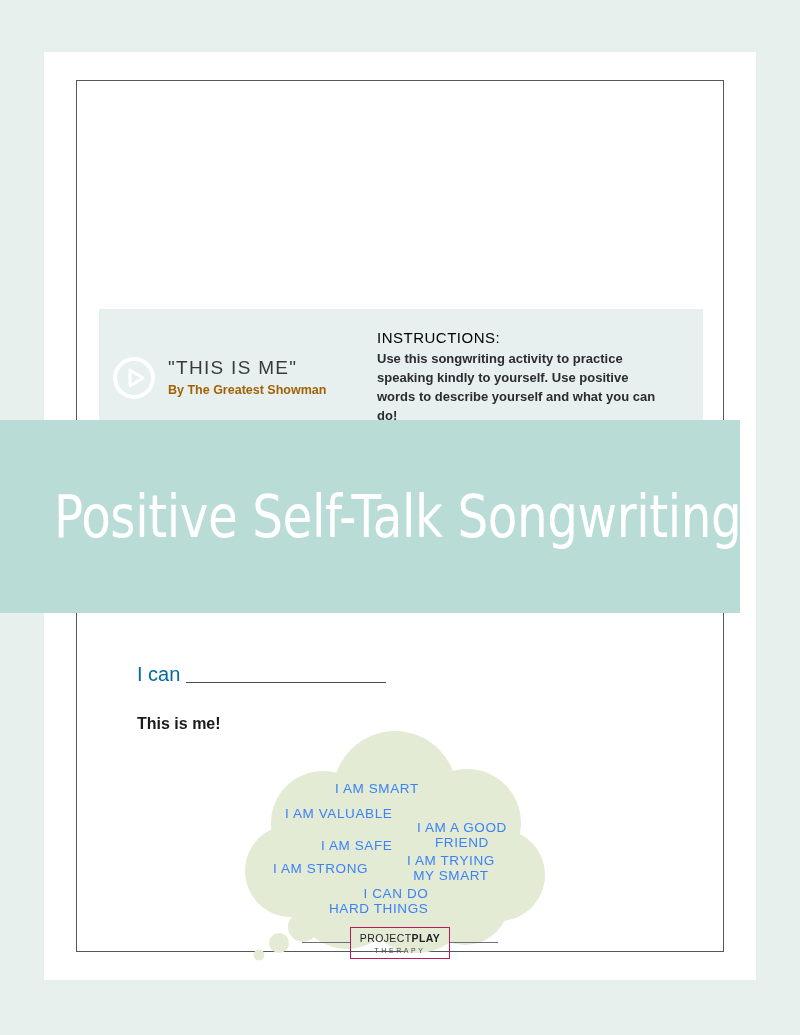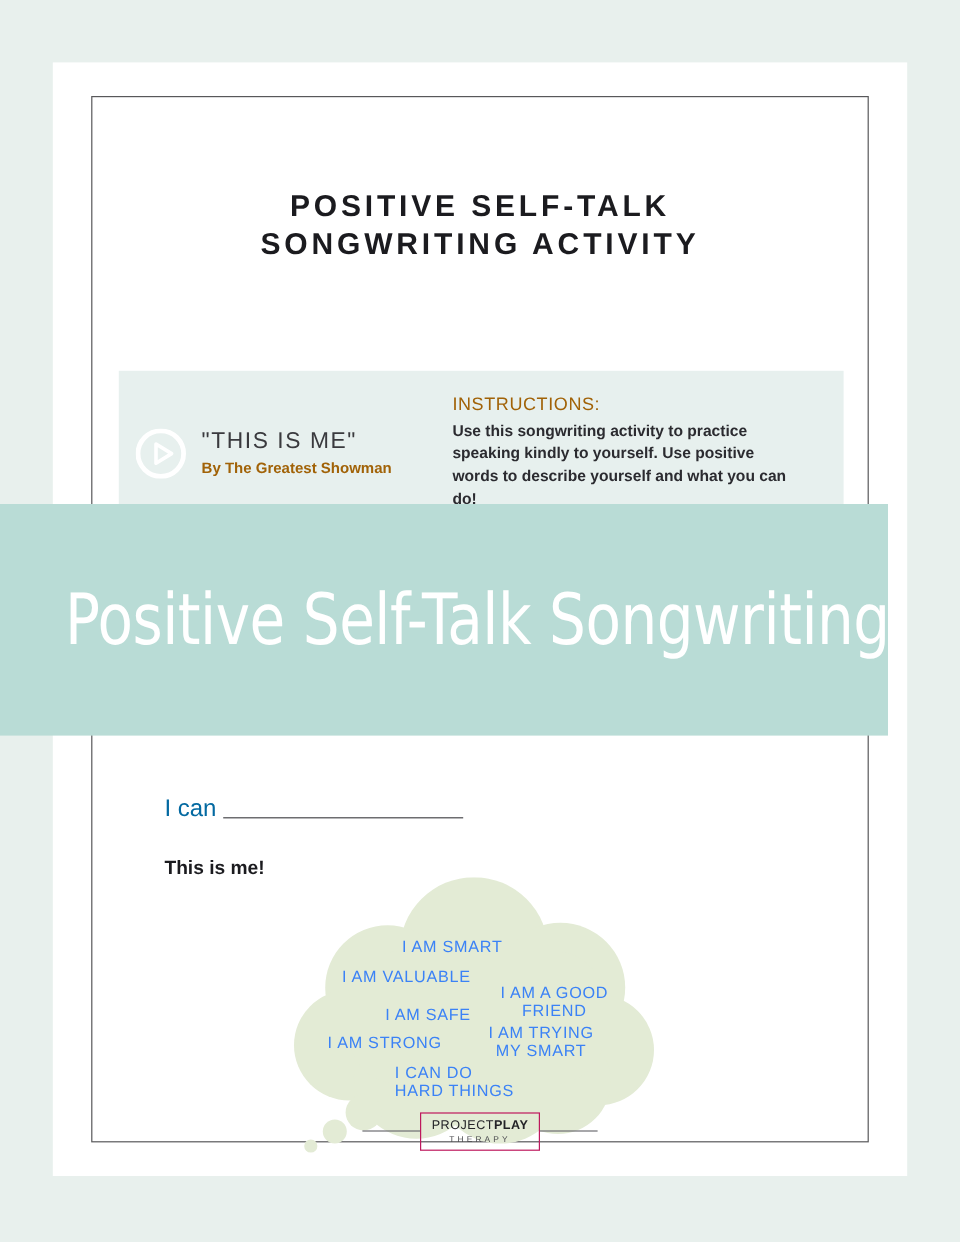--- a/index.html
+++ b/index.html
@@ -92,21 +92,21 @@
   }
 
   .instructions-block {
     width: 300px;
     padding-right: 8px;
   }
 
   .instructions-heading {
     font-size: 15px;
     letter-spacing: 0.5px;
-    color: #a16207;
+    color: #000000;
     display: block;
     margin-bottom: 4px;
   }
 
   .instructions-body {
     font-size: 13px;
     line-height: 1.45;
     color: #2b2b30;
     font-weight: bold;
     display: block;
@@ -164,21 +164,21 @@
     line-height: 1.12;
     text-align: center;
     white-space: pre-line;
   }
   .w-smart    { left: 118px; top:  50px; }
   .w-valuable { left:  68px; top:  75px; }
   .w-good     { left: 200px; top:  89px; }
   .w-safe     { left: 104px; top: 107px; }
   .w-strong   { left:  56px; top: 130px; }
   .w-trying   { left: 190px; top: 122px; text-align: center; }
-  .w-hard     { left: 112px; top: 155px; text-align: left; }
+  .w-hard     { left: 112px; top: 155px; text-align: right; }
 
   
   .footer-logo {
     position: absolute;
     left: 0;
     right: 0;
     top: 846px;
     display: flex;
     align-items: center;
     justify-content: center;
@@ -232,24 +232,20 @@
     white-space: nowrap;
     font-family: "DejaVu Sans", sans-serif;
   }
 </style>
 </head>
 <body>
 
 <div class="page-sheet">
   <div class="page-border">
 
-    <div class="worksheet-title">
-      <span class="title-line-1">POSITIVE SELF-TALK</span>
-      <span class="title-line-2">SONGWRITING ACTIVITY</span>
-    </div>
 
     <div class="song-panel">
 
       <div class="song-block">
         <span class="play-icon">
           <svg viewBox="0 0 42 42" width="42" height="42">
             <circle cx="21" cy="21" r="19" fill="none" stroke="#ffffff" stroke-width="4"></circle>
             <path d="M17 13 L30 21 L17 29 Z" fill="none" stroke="#ffffff" stroke-width="3" stroke-linejoin="round"></path>
           </svg>
         </span>

